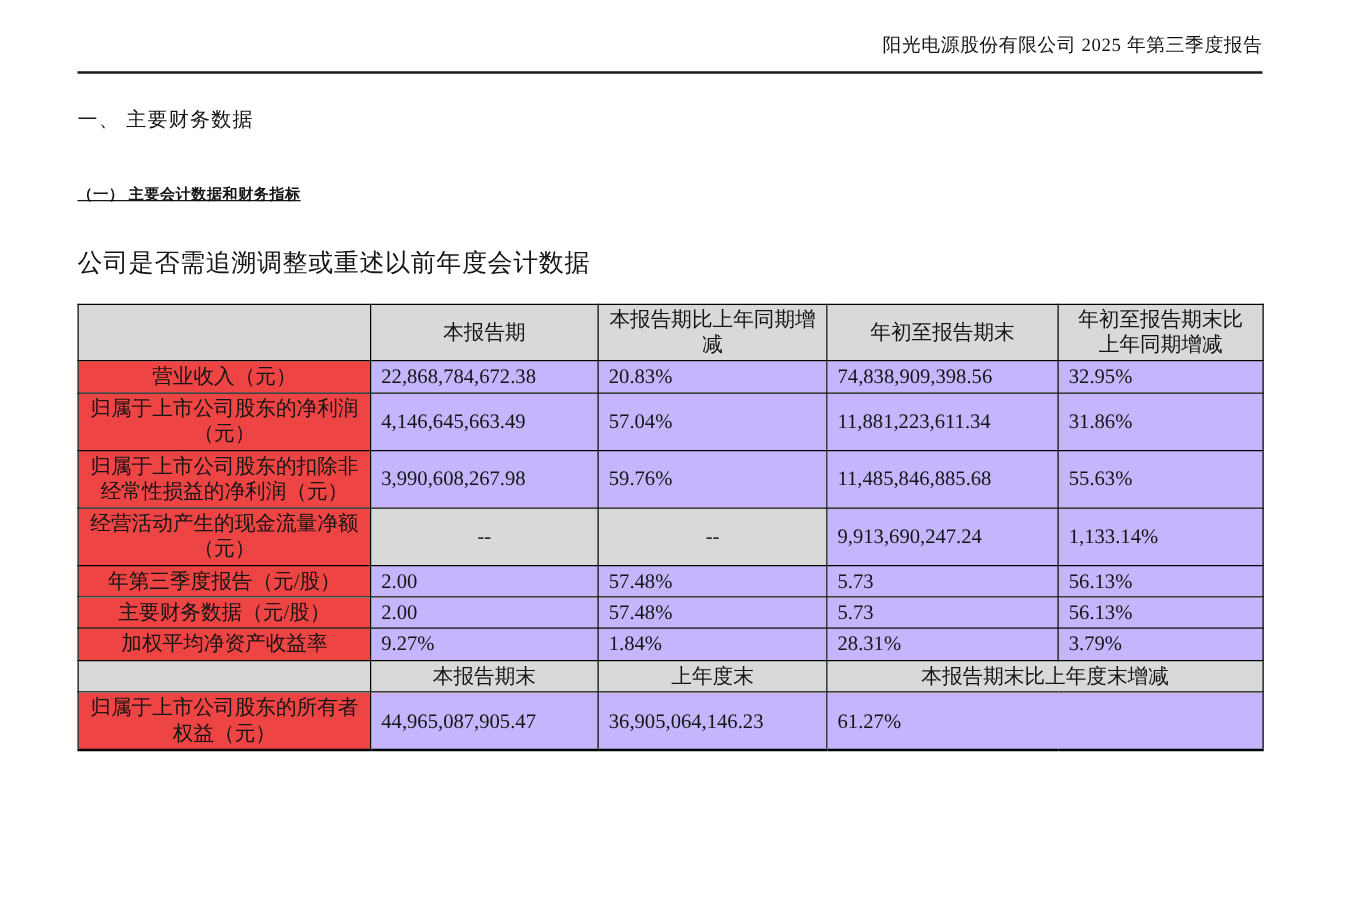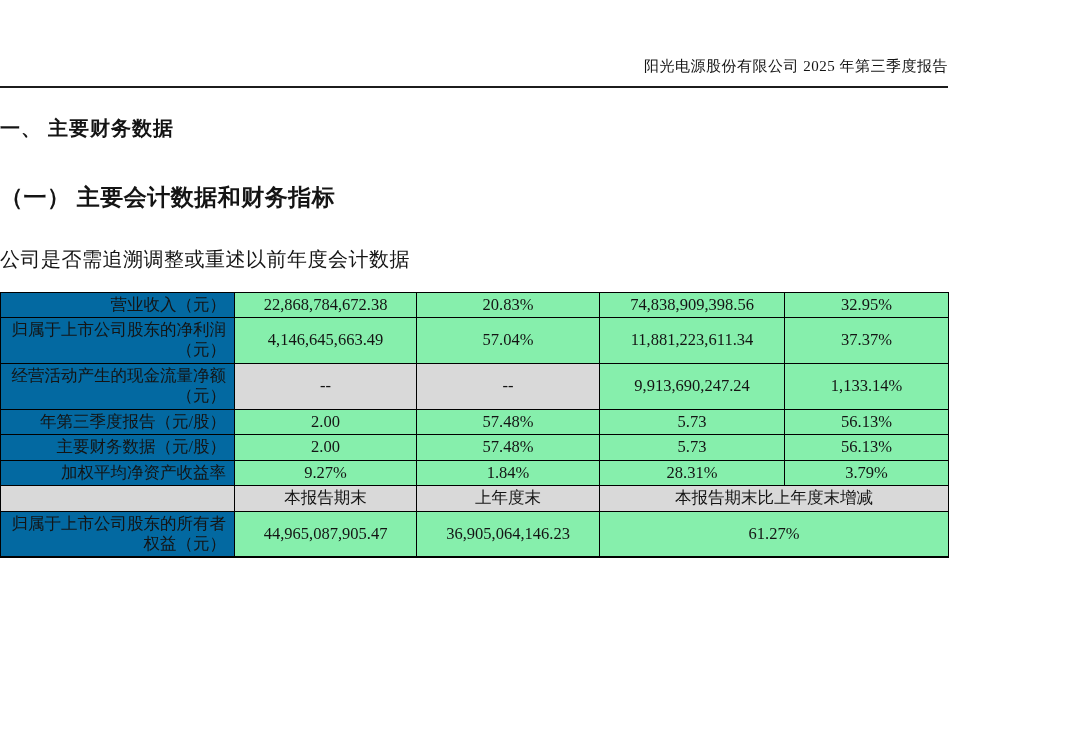--- a/index.html
+++ b/index.html
@@ -9,44 +9,46 @@
   }
   body {
     width: 1080px;
     height: 732px;
     font-family: "Liberation Serif", "DejaVu Serif", serif;
     color: #141414;
     overflow: hidden;
   }
   .content {
     width: 948px;
-    padding-top: 57px;
+    margin-left: 62px;
+    padding-top: 28px;
   }
   .doc-header {
     text-align: right;
     font-size: 15px;
     letter-spacing: 0.5px;
     line-height: 1.3;
   }
   .header-rule {
     border: none;
     border-bottom: 2.5px solid #1c1c1c;
     margin: 9px 0 0 0;
   }
   .section-title {
-    font-size: 20px;
-    font-weight: bold;
+    font-size: 16px;
+    font-weight: normal;
     margin: 27px 0 0 0;
     letter-spacing: 1px;
   }
   .subsection-title {
-    font-size: 23px;
+    font-size: 12px;
     font-weight: bold;
     margin: 40px 0 0 0;
     letter-spacing: 0.5px;
+    text-decoration: underline;
   }
   .note {
     font-size: 20px;
     margin: 33px 0 0 0;
     letter-spacing: 0.5px;
   }
   .declaration {
     font-size: 15.5px;
     margin: 11px 0 0 0;
   }
@@ -72,27 +74,27 @@
   }
   table.fin tr.last-row td {
     border-bottom-width: 2px;
   }
   td.hd {
     background: #d9d9d9;
     text-align: center;
     padding: 2px 12px;
   }
   td.label {
-    background: #0369a1;
-    text-align: right;
+    background: #ef4444;
+    text-align: center;
     padding: 2px 12px 2px 8px;
   }
   td.val {
-    text-align: center;
-    background: #86efac;
+    text-align: left;
+    background: #c4b5fd;
   }
   td.dash {
     text-align: center;
     background: #d9d9d9;
   }
   .col-label { width: 234px; }
   .col-c1 { width: 182px; }
   .col-c2 { width: 183px; }
   .col-c3 { width: 185px; }
   .col-c4 { width: 164px; }
@@ -115,37 +117,51 @@
   <table class="fin">
     <colgroup>
       <col class="col-label">
         <col class="col-c1">
         <col class="col-c2">
         <col class="col-c3">
         <col class="col-c4">
     </colgroup>
 
     <tbody>
+        <tr>
+      <td class="hd"></td>
+      <td class="hd">本报告期</td>
+      <td class="hd">本报告期比上年同期增减</td>
+      <td class="hd">年初至报告期末</td>
+      <td class="hd">年初至报告期末比上年同期增减</td>
+    </tr>
 
     <tr>
       <td class="label">营业收入（元）</td>
       <td class="val">22,868,784,672.38</td>
       <td class="val">20.83%</td>
       <td class="val">74,838,909,398.56</td>
       <td class="val">32.95%</td>
     </tr>
 
     <tr>
       <td class="label">归属于上市公司股东的净利润（元）</td>
       <td class="val">4,146,645,663.49</td>
       <td class="val">57.04%</td>
       <td class="val">11,881,223,611.34</td>
-      <td class="val">37.37%</td>
-    </tr>
-
+      <td class="val">31.86%</td>
+    </tr>
+
+    <tr>
+      <td class="label">归属于上市公司股东的扣除非经常性损益的净利润（元）</td>
+      <td class="val">3,990,608,267.98</td>
+      <td class="val">59.76%</td>
+      <td class="val">11,485,846,885.68</td>
+      <td class="val">55.63%</td>
+    </tr>
 
     <tr>
       <td class="label">经营活动产生的现金流量净额（元）</td>
       <td class="dash">--</td>
       <td class="dash">--</td>
       <td class="val">9,913,690,247.24</td>
       <td class="val">1,133.14%</td>
     </tr>
 
     <tr>

